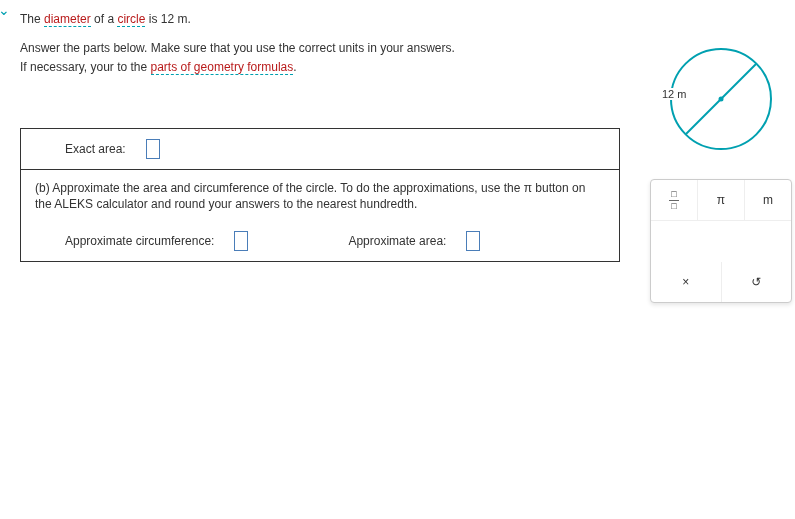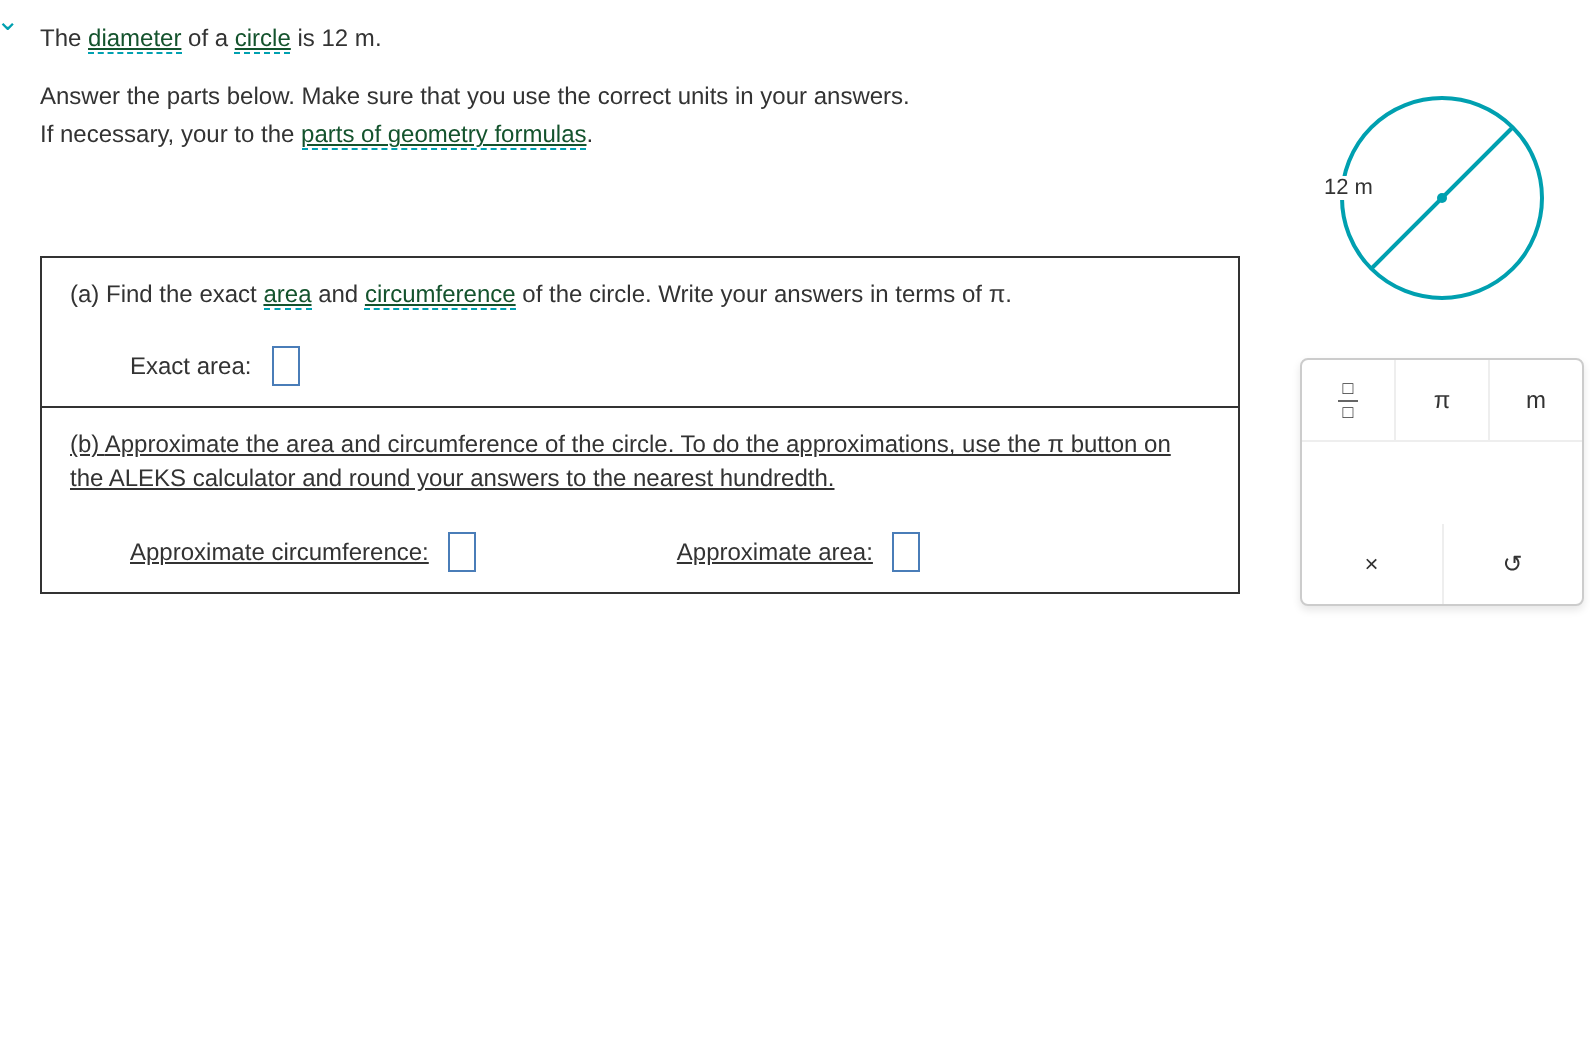--- a/index.html
+++ b/index.html
@@ -23,24 +23,23 @@
     color: #00a0b0;
     font-size: 14px;
     position: absolute;
     left: -2px;
     top: 2px;
   }
   .content {
     padding: 10px 20px 10px 20px;
   }
   .glossary {
-    color: #14532d;
+    color: #b91c1c;
     border-bottom: 1px dashed #00a0b0;
     cursor: pointer;
-    text-decoration: underline;
   }
   .intro {
     margin-bottom: 10px;
     line-height: 1.6;
   }
   .main-area {
     display: flex;
     gap: 30px;
   }
   .left-col {
@@ -70,35 +69,34 @@
   .problem-box {
     border: 1px solid #333;
     margin-top: 50px;
   }
   .part {
     border-bottom: 1px solid #333;
     padding: 10px 14px;
   }
   .part:last-child {
     border-bottom: none;
-    text-decoration: underline;
   }
   .part-text {
     margin-bottom: 18px;
     line-height: 1.4;
   }
   .answer-row {
     display: flex;
     padding-left: 30px;
     gap: 100px;
   }
   .answer-item {
     display: flex;
     align-items: center;
-    gap: 10px;
+    gap: 20px;
   }
   .input-box {
     width: 12px;
     height: 18px;
     border: 1px solid #4a7db8;
     background: white;
   }
   .toolbox {
     border: 1px solid #ccc;
     border-radius: 4px;
@@ -147,23 +145,20 @@
 
   <div class="main-area">
     <div class="left-col">
       <div class="intro">
         <span>Answer the parts below. Make sure that you use the correct units in your answers.</span><br>
         <span>If necessary, your to the </span><span class="glossary">parts of geometry formulas</span><span>.</span>
       </div>
 
       <div class="problem-box">
         <div class="part">
-          <div class="part-text">
-            <span>(a) </span><span>Find the exact </span><span class="glossary">area</span><span> and </span><span class="glossary">circumference</span><span> of the circle. Write your answers in terms of </span><span>π</span><span>.</span>
-          </div>
           <div class="answer-row">
             <div class="answer-item">
               <span>Exact area:</span>
               <div class="input-box"></div>
             </div>
           </div>
         </div>
         <div class="part">
           <div class="part-text">
             <span>(b) </span><span>Approximate the area and circumference of the circle. To do the approximations, use the π button on the ALEKS calculator and round your answers to the nearest hundredth.</span>

